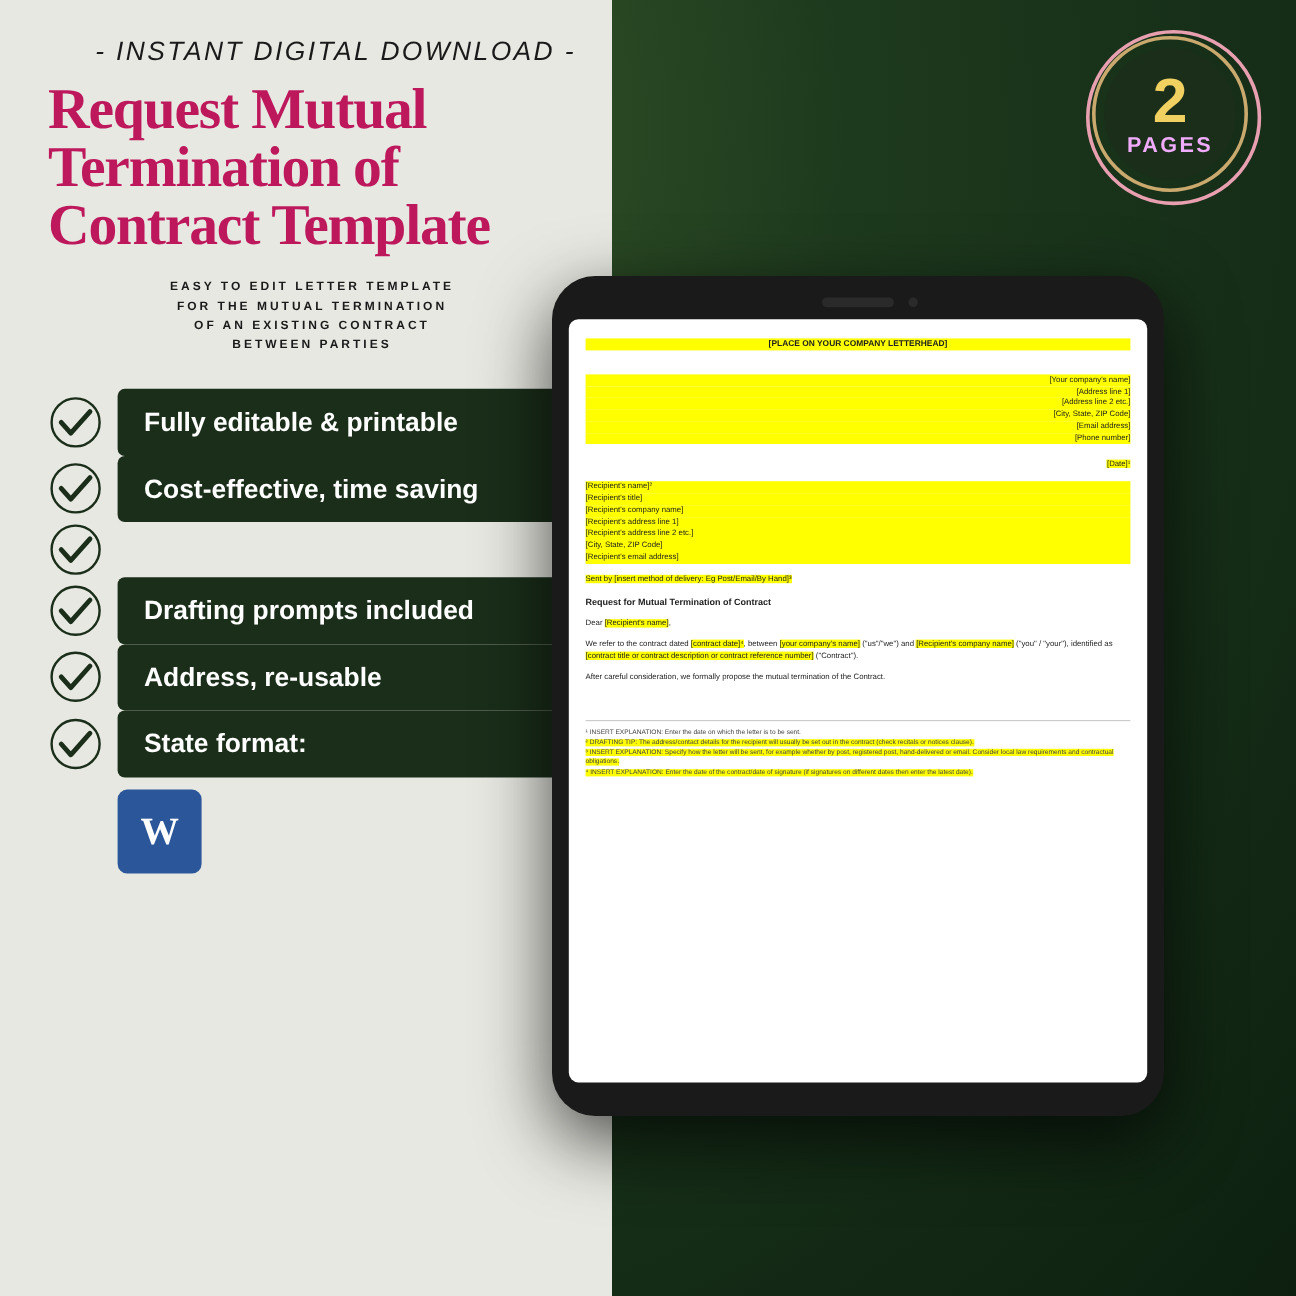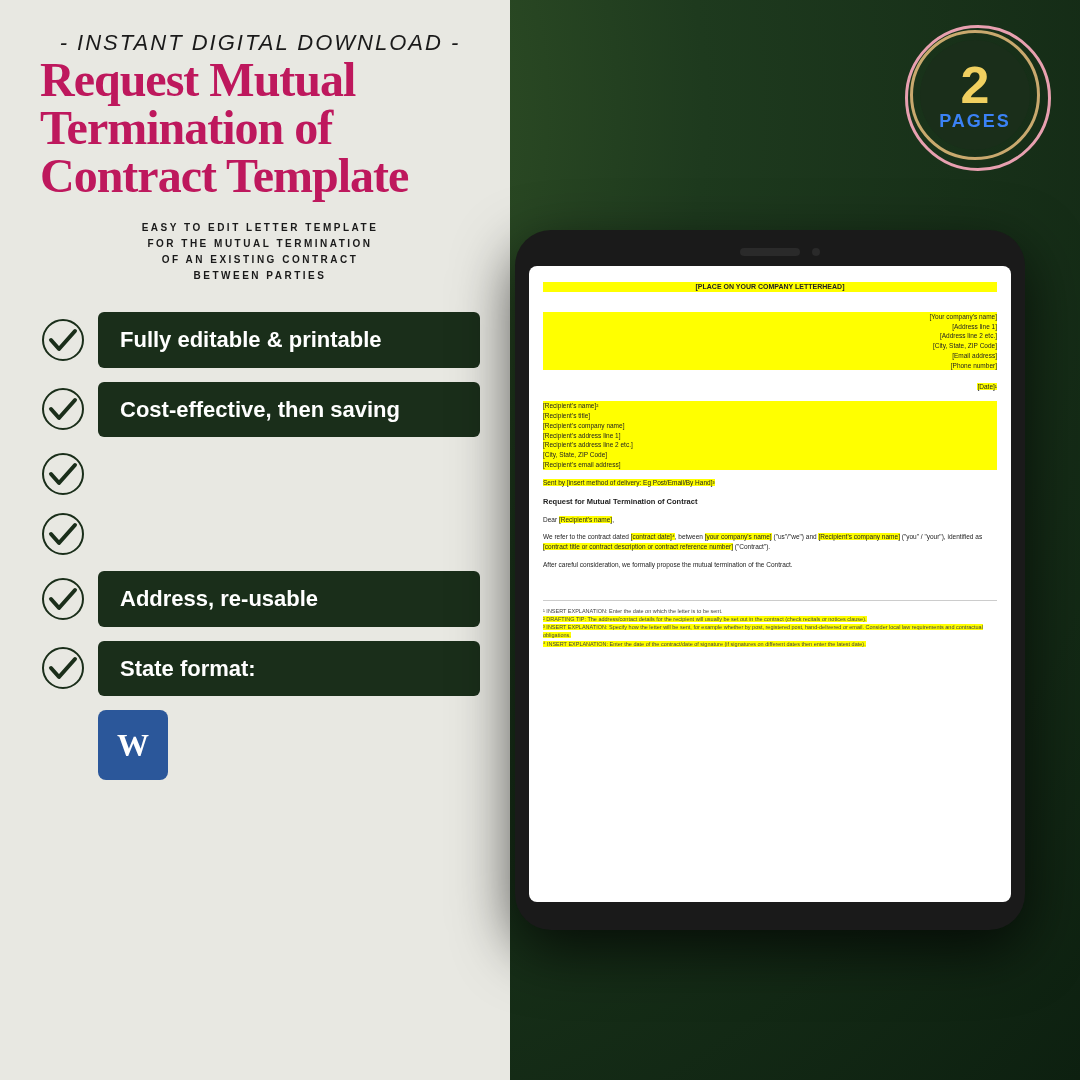--- a/index.html
+++ b/index.html
@@ -24,26 +24,26 @@
       position: absolute;
       top: 0; left: 0;
       width: 510px;
       height: 1080px;
       background: #e8e8e2;
       z-index: 1;
       padding: 30px 30px 30px 40px;
     }
 
     .instant-download {
-      text-align: center;
+      text-align: right;
       font-size: 22px;
       font-style: italic;
       color: #1a1a1a;
       letter-spacing: 2px;
-      margin-bottom: 0;
+      margin-bottom: 12px;
       font-weight: 400;
     }
 
     .main-title {
       font-size: 48px;
       font-weight: 900;
       color: #be185d;
       line-height: 1.0;
       margin-bottom: 20px;
       font-family: Georgia, 'Times New Roman', serif;
@@ -62,21 +62,20 @@
     }
 
     .feature-list {
       list-style: none;
       margin-top: 10px;
     }
 
     .feature-item {
       display: flex;
       align-items: center;
-      margin-bottom: 14px;
     }
 
     .checkmark {
       width: 46px;
       height: 46px;
       min-width: 46px;
       background: #e8e8e2;
       border-radius: 50%;
       display: flex;
       align-items: center;
@@ -125,21 +124,20 @@
     
     .right-panel {
       position: absolute;
       top: 0;
       right: 0;
       width: 620px;
       height: 1080px;
       z-index: 1;
       display: flex;
       align-items: center;
-      justify-content: center;
     }
 
     .tablet-outer {
       width: 510px;
       height: 700px;
       background: #1a1a1a;
       border-radius: 36px;
       padding: 18px 14px;
       box-shadow: 0 20px 60px rgba(0,0,0,0.7);
       position: relative;
@@ -290,21 +288,21 @@
     .pages-number {
       font-size: 52px;
       font-weight: 900;
       color: #f0d060;
       line-height: 1;
     }
 
     .pages-text {
       font-size: 18px;
       font-weight: 700;
-      color: #3b82f6;
+      color: #f0abfc;
       letter-spacing: 2px;
     }
 
     .pink-ring {
       position: absolute;
       top: -8px;
       left: -8px;
       width: 146px;
       height: 146px;
       border-radius: 50%;
@@ -339,39 +337,40 @@
       <div class="feature-label">Fully editable &amp; printable</div>
     </li>
 
     <li class="feature-item">
       <div class="checkmark">
         <svg viewBox="0 0 44 44" fill="none" xmlns="http://www.w3.org/2000/svg">
           <circle cx="22" cy="22" r="20" fill="#e8e8e2" stroke="#1a2e1a" stroke-width="2"></circle>
           <path d="M10 22 L18 31 L34 13" stroke="#1a2e1a" stroke-width="4" stroke-linecap="round" stroke-linejoin="round" fill="none"></path>
         </svg>
       </div>
-      <div class="feature-label">Cost-effective, then saving</div>
-    </li>
-
-    <li class="feature-item">
-      <div class="checkmark">
-        <svg viewBox="0 0 44 44" fill="none" xmlns="http://www.w3.org/2000/svg">
-          <circle cx="22" cy="22" r="20" fill="#e8e8e2" stroke="#1a2e1a" stroke-width="2"></circle>
-          <path d="M10 22 L18 31 L34 13" stroke="#1a2e1a" stroke-width="4" stroke-linecap="round" stroke-linejoin="round" fill="none"></path>
-        </svg>
-      </div>
-    </li>
-
-    <li class="feature-item">
-      <div class="checkmark">
-        <svg viewBox="0 0 44 44" fill="none" xmlns="http://www.w3.org/2000/svg">
-          <circle cx="22" cy="22" r="20" fill="#e8e8e2" stroke="#1a2e1a" stroke-width="2"></circle>
-          <path d="M10 22 L18 31 L34 13" stroke="#1a2e1a" stroke-width="4" stroke-linecap="round" stroke-linejoin="round" fill="none"></path>
-        </svg>
-      </div>
+      <div class="feature-label">Cost-effective, time saving</div>
+    </li>
+
+    <li class="feature-item">
+      <div class="checkmark">
+        <svg viewBox="0 0 44 44" fill="none" xmlns="http://www.w3.org/2000/svg">
+          <circle cx="22" cy="22" r="20" fill="#e8e8e2" stroke="#1a2e1a" stroke-width="2"></circle>
+          <path d="M10 22 L18 31 L34 13" stroke="#1a2e1a" stroke-width="4" stroke-linecap="round" stroke-linejoin="round" fill="none"></path>
+        </svg>
+      </div>
+    </li>
+
+    <li class="feature-item">
+      <div class="checkmark">
+        <svg viewBox="0 0 44 44" fill="none" xmlns="http://www.w3.org/2000/svg">
+          <circle cx="22" cy="22" r="20" fill="#e8e8e2" stroke="#1a2e1a" stroke-width="2"></circle>
+          <path d="M10 22 L18 31 L34 13" stroke="#1a2e1a" stroke-width="4" stroke-linecap="round" stroke-linejoin="round" fill="none"></path>
+        </svg>
+      </div>
+      <div class="feature-label">Drafting prompts included</div>
     </li>
 
     <li class="feature-item">
       <div class="checkmark">
         <svg viewBox="0 0 44 44" fill="none" xmlns="http://www.w3.org/2000/svg">
           <circle cx="22" cy="22" r="20" fill="#e8e8e2" stroke="#1a2e1a" stroke-width="2"></circle>
           <path d="M10 22 L18 31 L34 13" stroke="#1a2e1a" stroke-width="4" stroke-linecap="round" stroke-linejoin="round" fill="none"></path>
         </svg>
       </div>
       <div class="feature-label">Address, re-usable</div>

